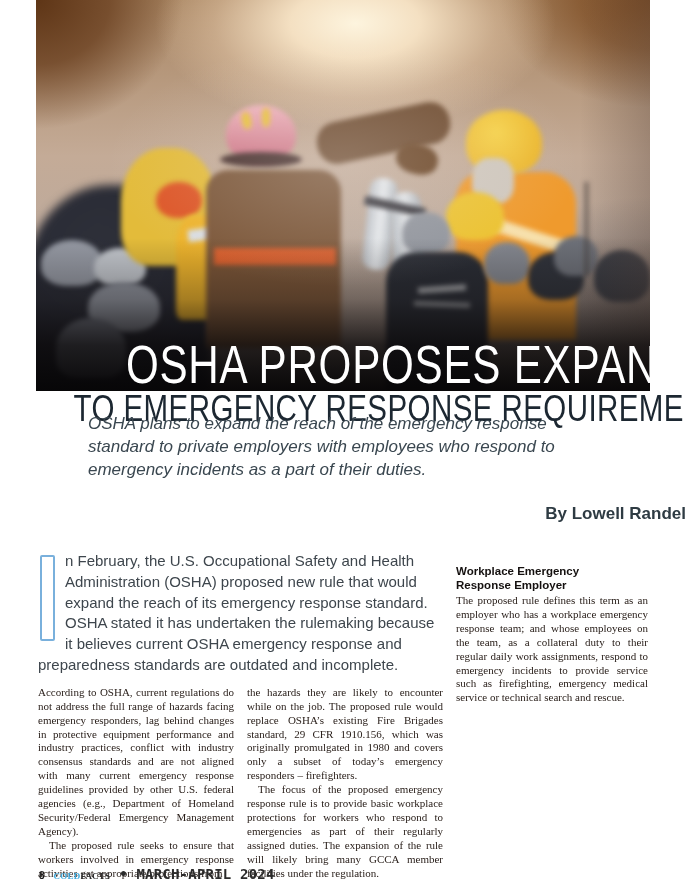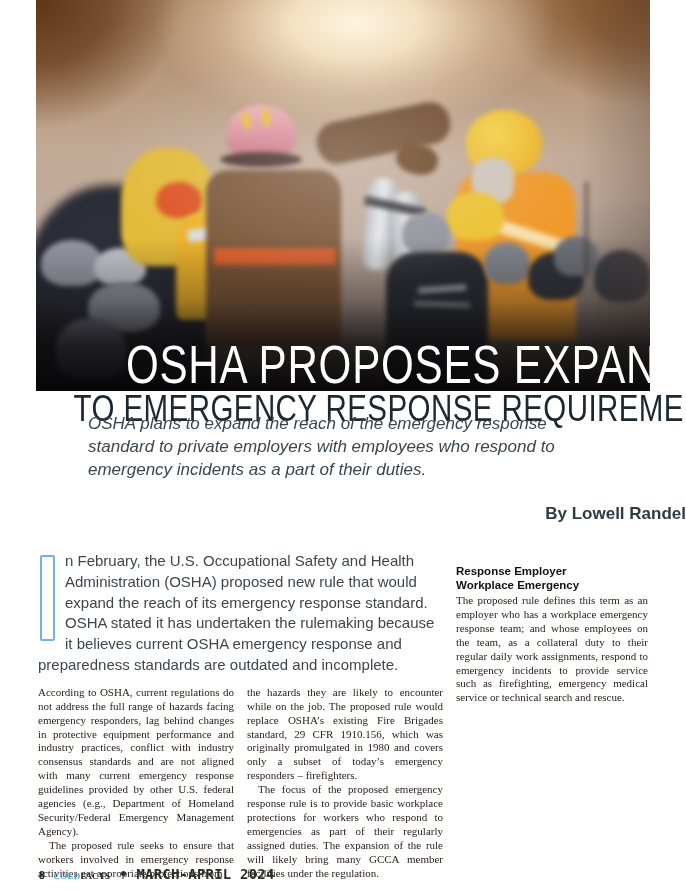--- a/index.html
+++ b/index.html
@@ -146,22 +146,22 @@
         <p class="indent">The proposed rule seeks to ensure that workers involved in emergency response activities get appropriate protections from</p>
       </div>
       <div class="col">
         <p>the hazards they are likely to encounter while on the job. The proposed rule would replace OSHA’s existing Fire Brigades standard, 29 CFR 1910.156, which was originally promulgated in 1980 and covers only a subset of today’s emergency responders – firefighters.</p>
         <p class="indent">The focus of the proposed emergency response rule is to provide basic workplace protections for workers who respond to emergencies as part of their regularly assigned duties. The expansion of the rule will likely bring many GCCA member facilities under the regulation.</p>
       </div>
     </div>
   </div>
   <div class="col-right">
     <div class="subhead">
+      <div>Workplace Emergency</div>
       <div>Response Employer</div>
-      <div>Workplace Emergency</div>
     </div>
     <p>The proposed rule defines this term as an employer who has a workplace emergency response team; and whose employees on the team, as a collateral duty to their regular daily work assignments, respond to emergency incidents to provide service such as firefighting, emergency medical service or technical search and rescue.</p>
   </div>
 </div>
 
 <div class="footer">
   <span class="pagenum">8</span>
   <span class="brand"><span class="cold">COLD</span><span>FACTS</span></span>
   <span class="issue">• MARCH-APRIL 2024</span>
 </div>

